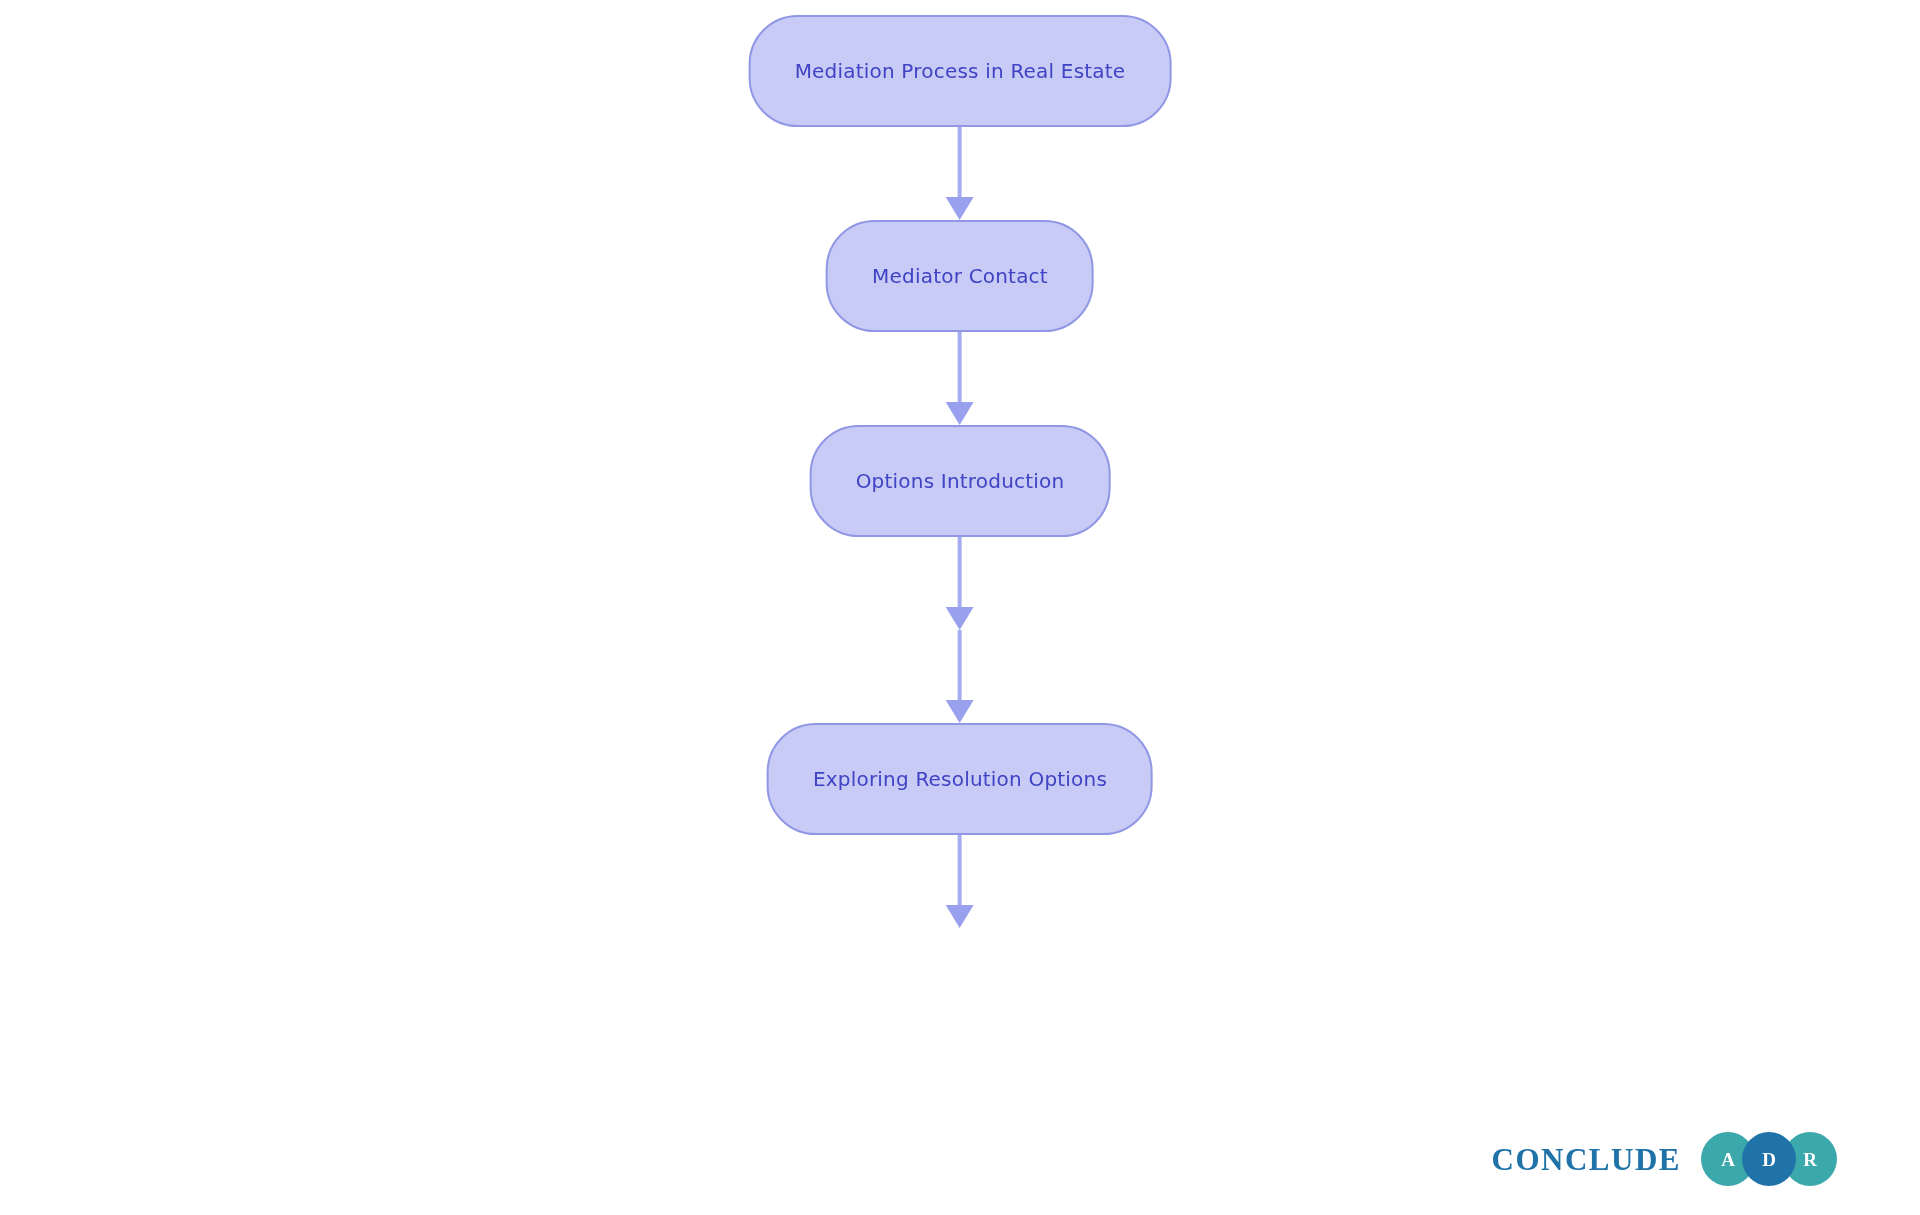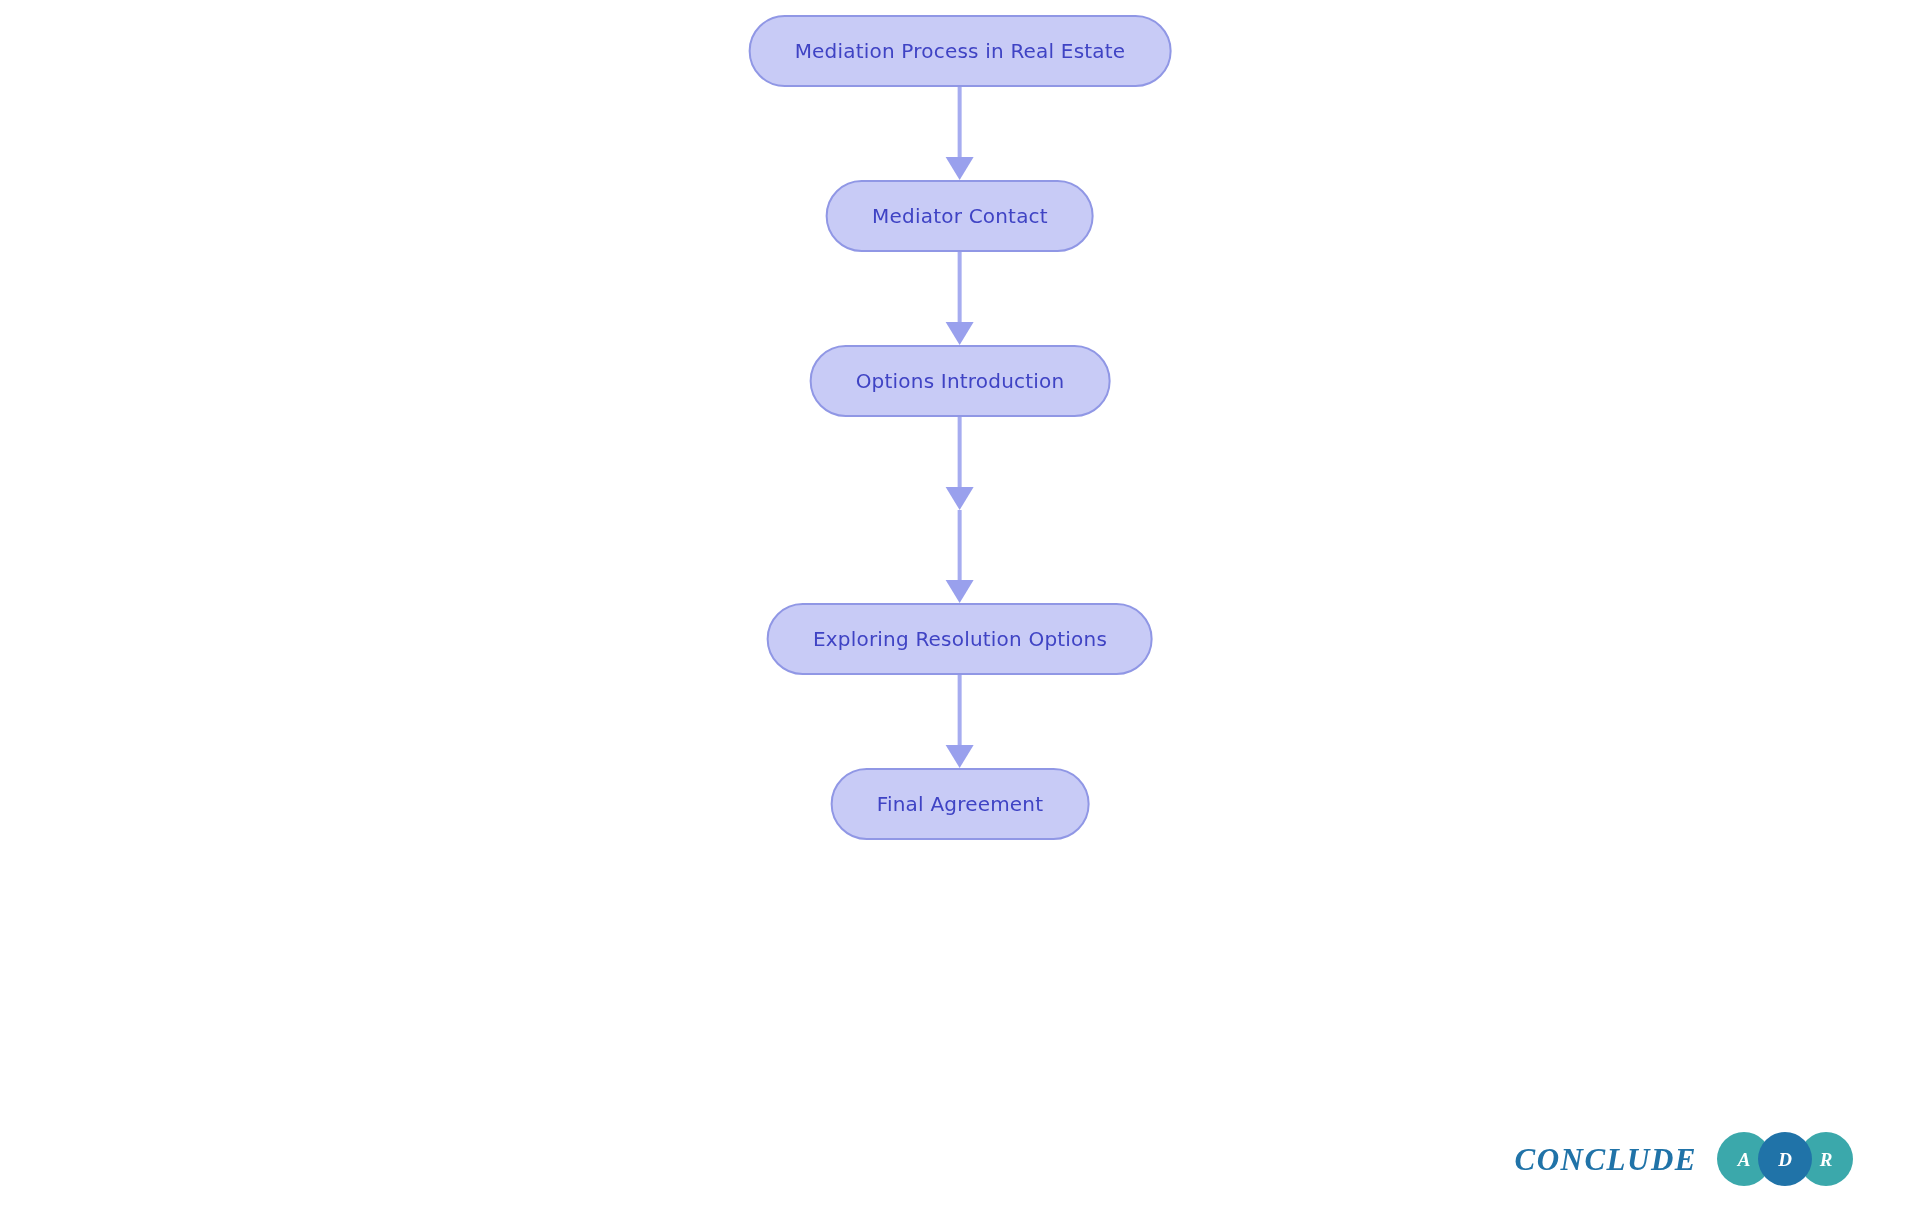--- a/index.html
+++ b/index.html
@@ -21,21 +21,21 @@
     position: absolute;
     top: 15px;
     left: 960px;
     transform: translateX(-50%);
     display: flex;
     flex-direction: column;
     align-items: center;
   }
   .node {
     box-sizing: border-box;
-    height: 72px;
+    height: 112px;
     border-radius: 49px;
     background: var(--node-fill, #c8cbf6);
     border: 2px solid var(--node-border, #9097e5);
     color: var(--node-text, #3f43c4);
     display: flex;
     align-items: center;
     justify-content: flex-end;
     padding: 0 44px;
     font-size: 20px;
     white-space: nowrap;
@@ -56,26 +56,25 @@
     width: 0;
     height: 0;
     border-left: 14px solid transparent;
     border-right: 14px solid transparent;
     border-top: 23px solid var(--arrow-head, #99a0ed);
   }
 
   
   .logo {
     position: absolute;
-    right: 67px;
+    right: 83px;
     bottom: 29px;
     display: flex;
     align-items: center;
     gap: 20px;
-    font-style: italic;
   }
   .wordmark {
     font-family: "Liberation Serif", "DejaVu Serif", serif;
     font-weight: bold;
     font-size: 31px;
     letter-spacing: 1.5px;
     color: var(--logo-blue, #2073a8);
     line-height: 1;
   }
   .circles {
@@ -130,23 +129,20 @@
     <div class="arrow-line"></div>
     <div class="arrow-head"></div>
   </div>
       <div class="node">
     <span class="node-label">Exploring Resolution Options</span>
   </div>
       <div class="arrow">
     <div class="arrow-line"></div>
     <div class="arrow-head"></div>
   </div>
-      <div class="node">
-    <span class="node-label">Final Agreement</span>
-  </div>
     </div>
 
   <div class="logo">
     <span class="wordmark">CONCLUDE</span>
     <span class="circles" id="logo-circles">
         <span class="circle teal">A</span>
         <span class="circle blue">D</span>
         <span class="circle teal">R</span>
       </span>
   </div>

